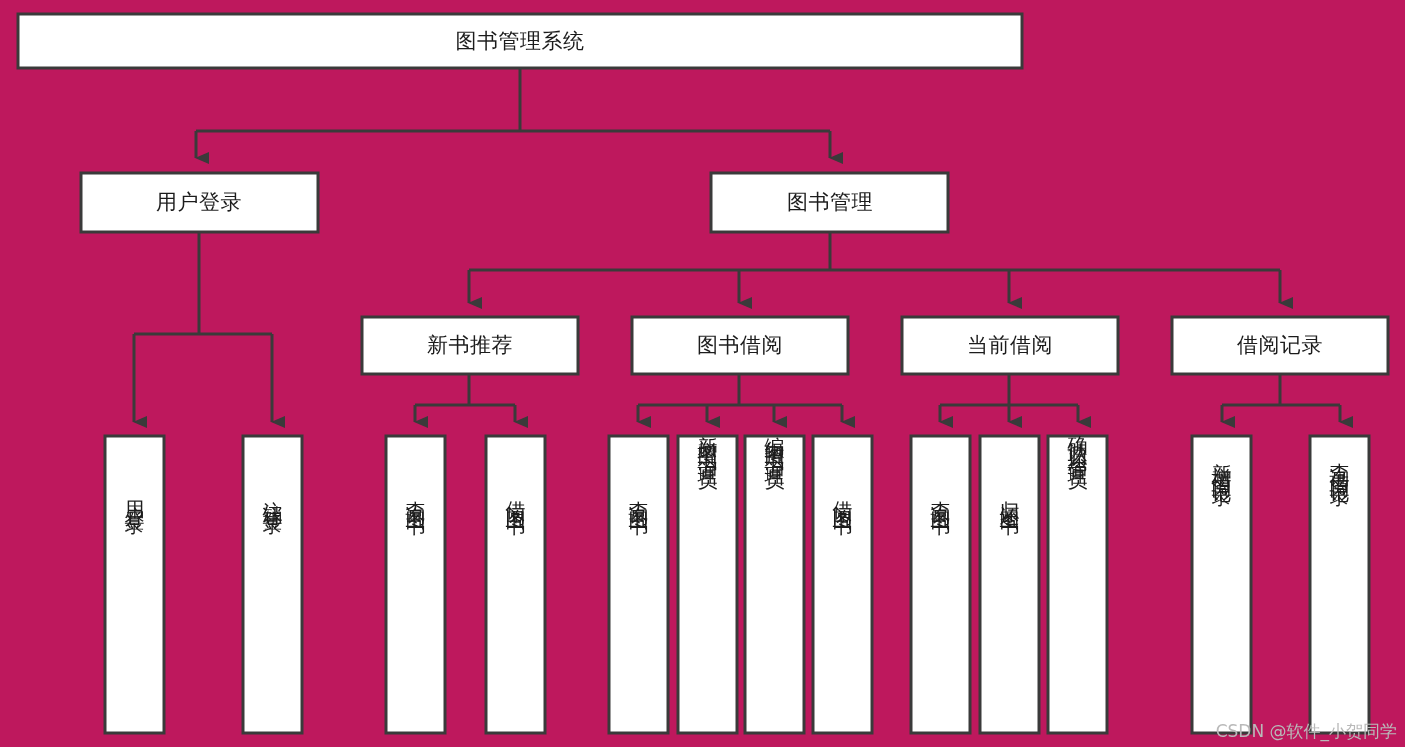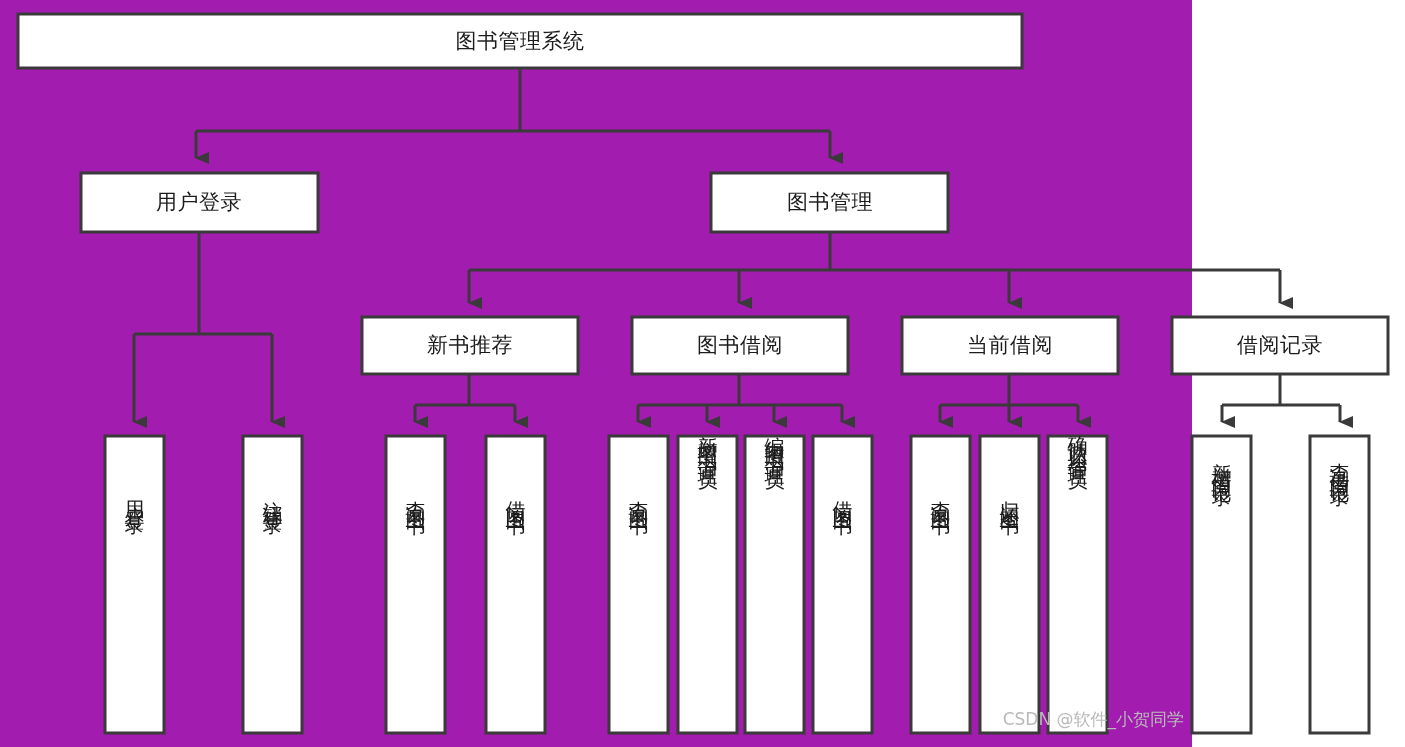--- a/index.html
+++ b/index.html
@@ -9,23 +9,23 @@
     background: #ffffff;
   }
   body {
     width: 1405px;
     height: 747px;
     overflow: hidden;
     font-family: "DejaVu Sans", "Liberation Sans", sans-serif;
   }
   #diagram-root {
     position: relative;
-    width: 1192px;
+    width: 1405px;
     height: 747px;
-    background: #a21caf;
+    background: #be185d;
     text-decoration: underline;
   }
   svg#tree-svg {
     position: absolute;
     left: 0;
     top: 0;
     width: 1405px;
     height: 747px;
     display: block;
   }
@@ -56,21 +56,21 @@
     font-family: "DejaVu Sans", "Liberation Sans", sans-serif;
     font-size: 20px;
     fill: #1c1c1c;
     text-anchor: middle;
     writing-mode: tb;
     letter-spacing: 5px;
   }
   .watermark {
     position: absolute;
     right: 8px;
-    bottom: 16px;
+    bottom: 4px;
     font-family: "DejaVu Sans", "Liberation Sans", sans-serif;
     font-size: 17px;
     color: #b9b9b9;
     white-space: nowrap;
     user-select: none;
   }
 </style>
 </head>
 <body>
 

